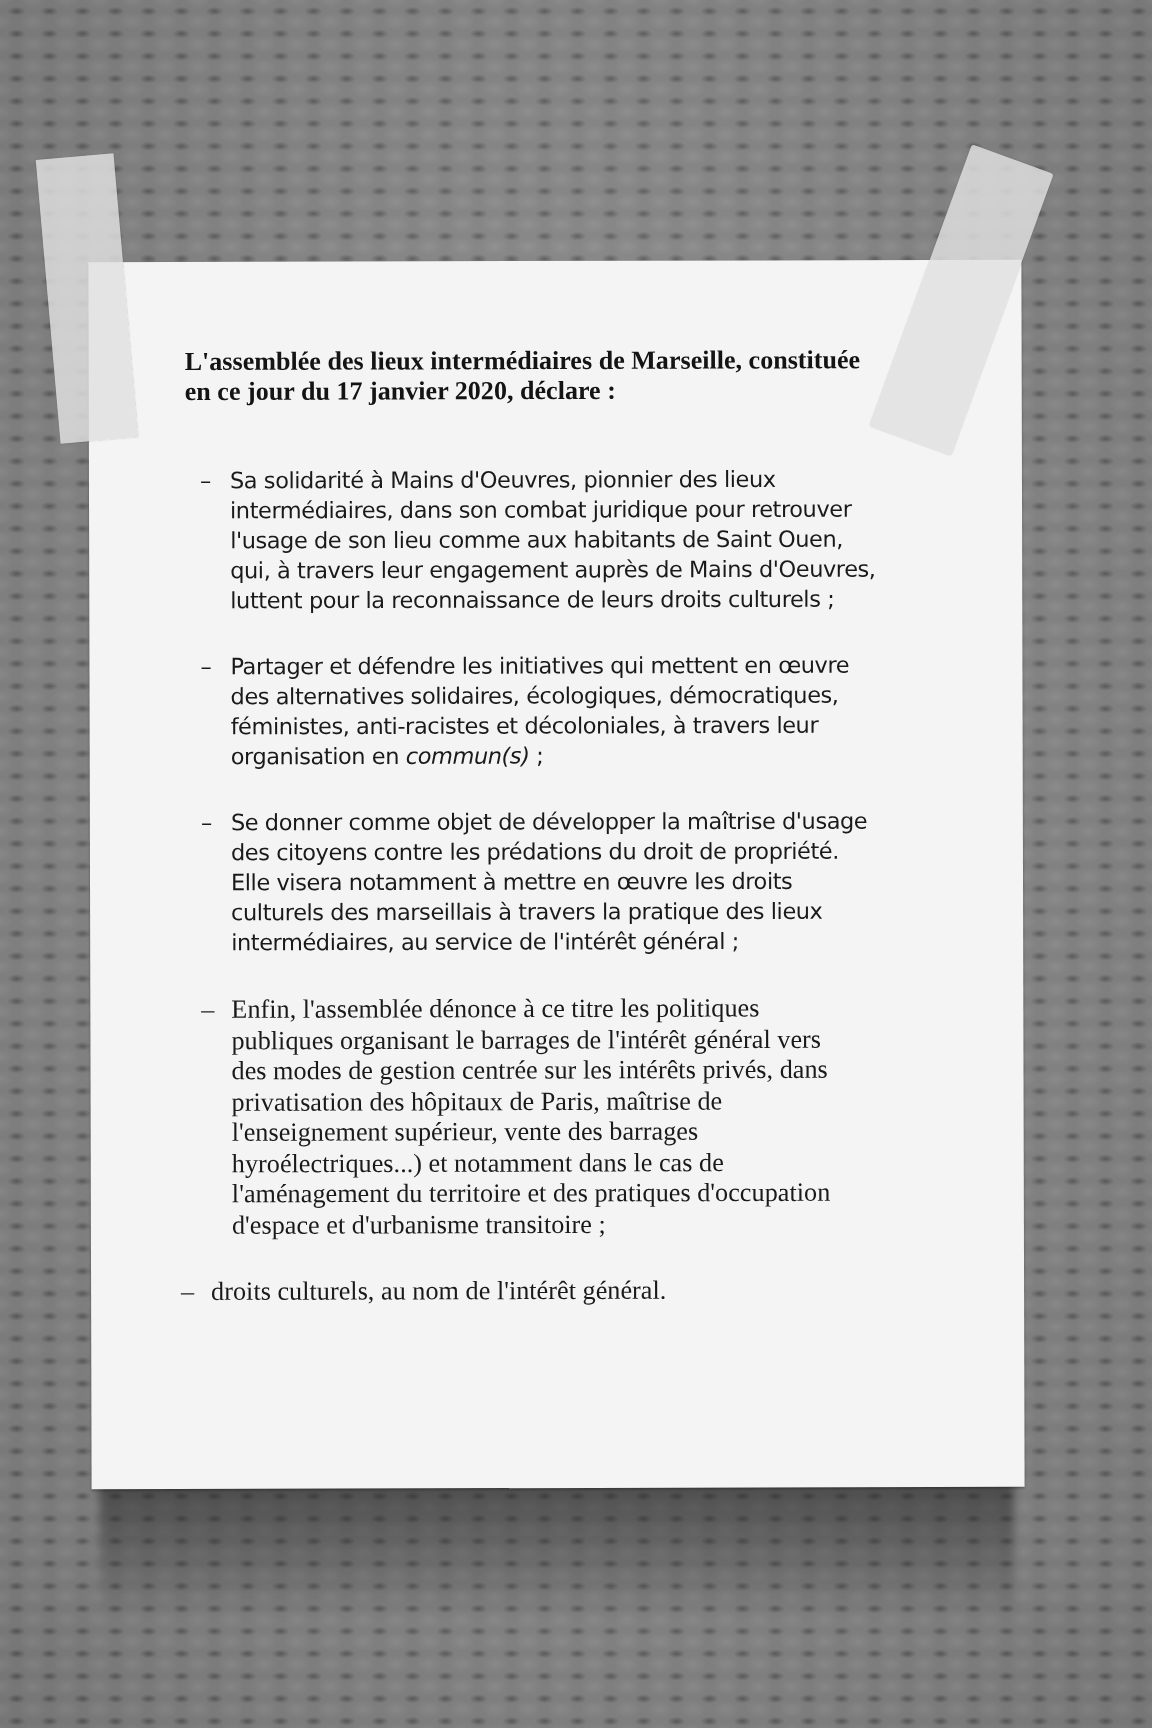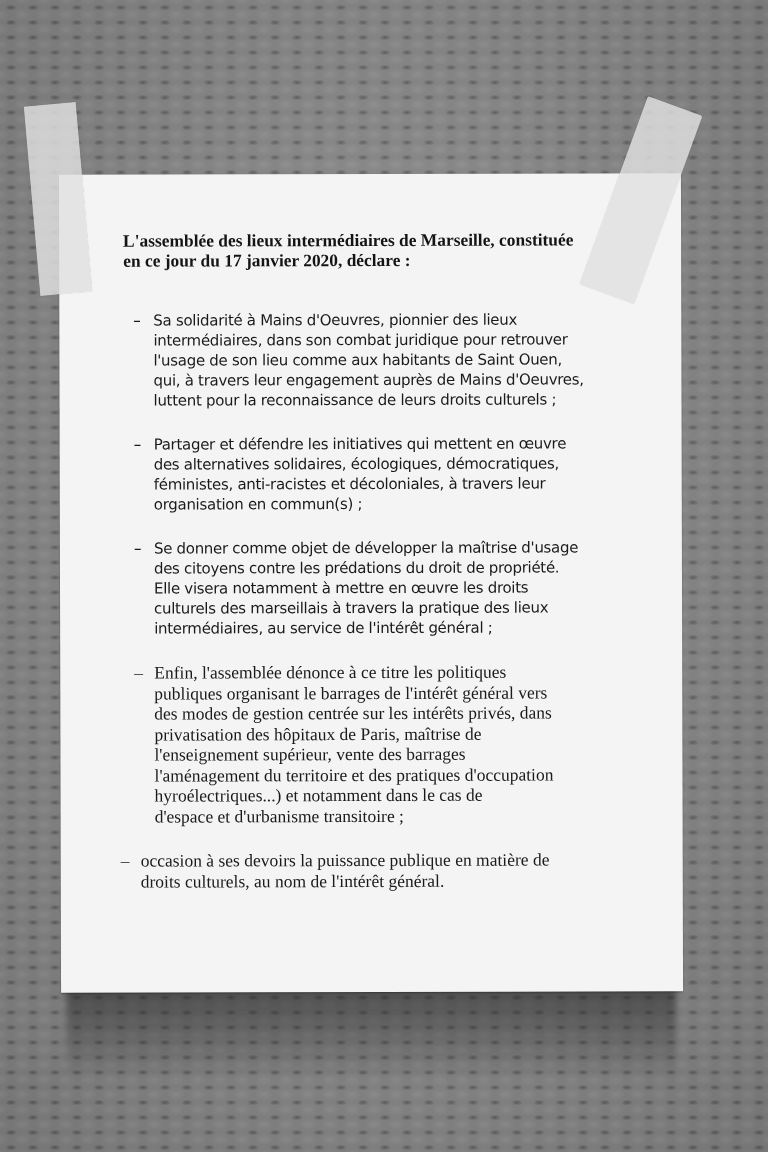--- a/index.html
+++ b/index.html
@@ -45,21 +45,21 @@
     .items { list-style: none; margin: 0; padding: 0; }
     .item {
       position: relative; padding-left: 30px;
       font-family: "DejaVu Sans", sans-serif; font-size: 15px; line-height: 20px;
       letter-spacing: -0.3px; margin-bottom: 24px; color: #1a1a1a;
     }
     .item .dash { position: absolute; left: 10px; top: 0; }
     .item.serif { font-family: "Liberation Serif", serif; font-size: 17.5px; line-height: 20.5px; letter-spacing: 0; }
     .item.outdent { margin-left: -14px; }
     .line { display: block; white-space: nowrap; }
-    .italic { }
+    .italic { font-style: italic; }
   </style>
 </head>
 <body>
 
 <div class="wall-vignette"></div>
 <div class="shadow"></div>
 
 <div class="paper">
   <div class="content">
     <div class="heading">
@@ -94,28 +94,27 @@
         <span class="line">intermédiaires, au service de l'intérêt général ;</span>
       </li>
 
       <li class="item serif">
         <span class="dash">–</span>
         <span class="line">Enfin, l'assemblée dénonce à ce titre les politiques</span>
         <span class="line">publiques organisant le barrages de l'intérêt général vers</span>
         <span class="line">des modes de gestion centrée sur les intérêts privés, dans</span>
         <span class="line">privatisation des hôpitaux de Paris, maîtrise de</span>
         <span class="line">l'enseignement supérieur, vente des barrages</span>
+        <span class="line">hyroélectriques...) et notamment dans le cas de</span>
         <span class="line">l'aménagement du territoire et des pratiques d'occupation</span>
-        <span class="line">hyroélectriques...) et notamment dans le cas de</span>
         <span class="line">d'espace et d'urbanisme transitoire ;</span>
       </li>
 
       <li class="item serif outdent">
         <span class="dash">–</span>
-        <span class="line">occasion à ses devoirs la puissance publique en matière de</span>
         <span class="line">droits culturels, au nom de l'intérêt général.</span>
       </li>
     </ul>
   </div>
 </div>
 
 <div class="tape tape-left"></div>
 <div class="tape tape-right"></div>
 
 </body></html>

